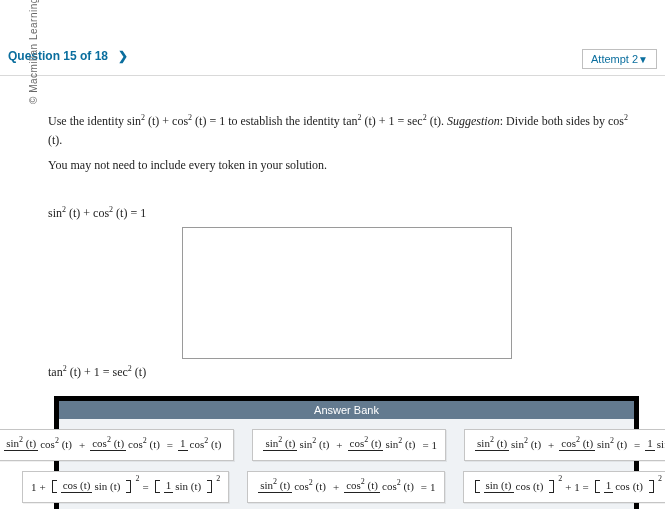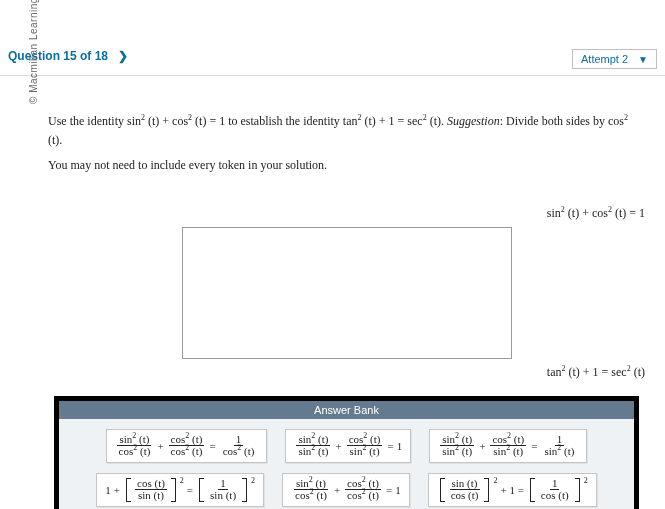--- a/index.html
+++ b/index.html
@@ -32,21 +32,20 @@
   }
   .chev {
     color: #0a6e9e;
     font-size: 12px;
   }
   .attempt {
     border: 1px solid #bfbfbf;
     padding: 3px 8px;
     display: flex;
     align-items: center;
-    gap: 10px;
     color: #0a6e9e;
     font-size: 11px;
     cursor: pointer;
   }
   .attempt .dd { color:#0a6e9e; font-size:10px; }
   .content {
     position: relative;
     padding: 8px 20px 8px 48px;
   }
   .sidetag {
@@ -62,21 +61,21 @@
   }
   .prompt {
     font-family: Georgia, 'Times New Roman', serif;
     font-size: 12px;
     line-height: 1.6;
     margin-top: 28px;
   }
   .prompt em { font-style: italic; }
   .work {
     margin-top: 30px;
-    text-align: right;
+    text-align: left;
   }
   .eq {
     font-family: Georgia, 'Times New Roman', serif;
     font-size: 12px;
     display:inline-block;
   }
   sup { font-size: 8px; vertical-align: super; line-height:0; }
   .dropzone {
     width: 330px;
     height: 132px;
@@ -114,21 +113,20 @@
     font-family: Georgia, 'Times New Roman', serif;
     font-size: 11px;
     white-space: nowrap;
     display: flex;
     align-items: center;
     cursor: grab;
     min-height: 32px;
   }
   .frac {
     display: inline-flex;
-    flex-direction: column;
     align-items: center;
     vertical-align: middle;
     line-height: 1.05;
     margin: 0 2px;
   }
   .frac .n { border-bottom: 1px solid #222; padding: 0 2px; }
   .frac .d { padding: 0 2px; }
   .op { margin: 0 3px; }
   .bracket {
     display:inline-flex;

